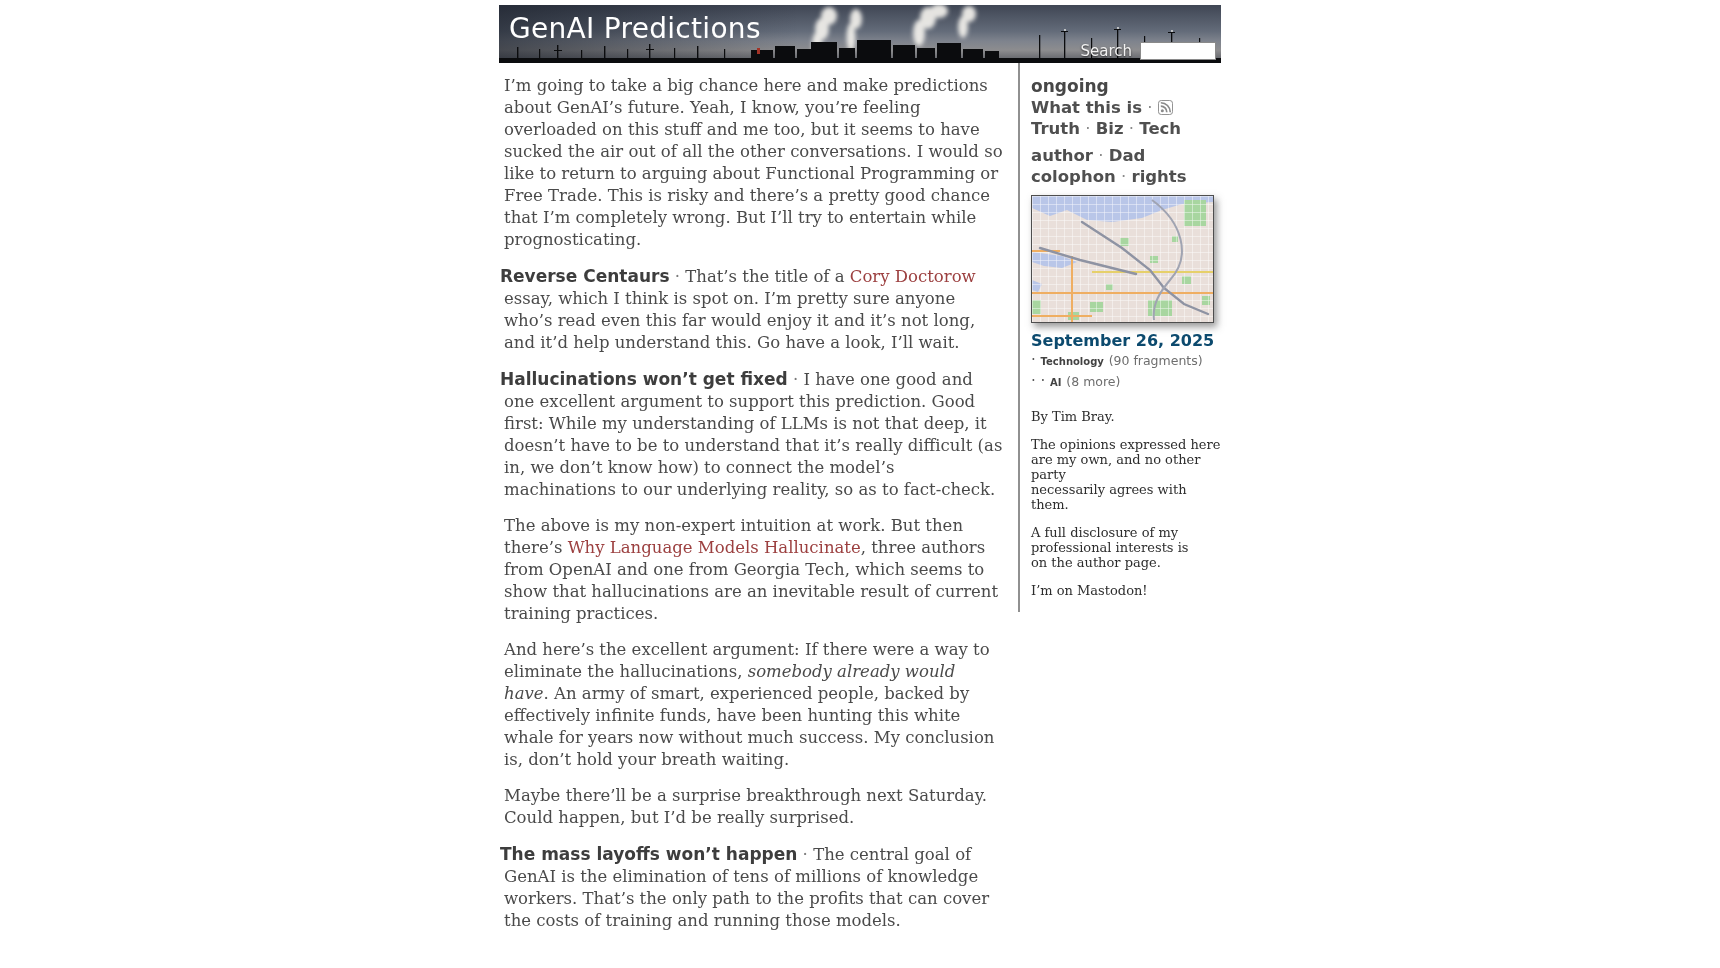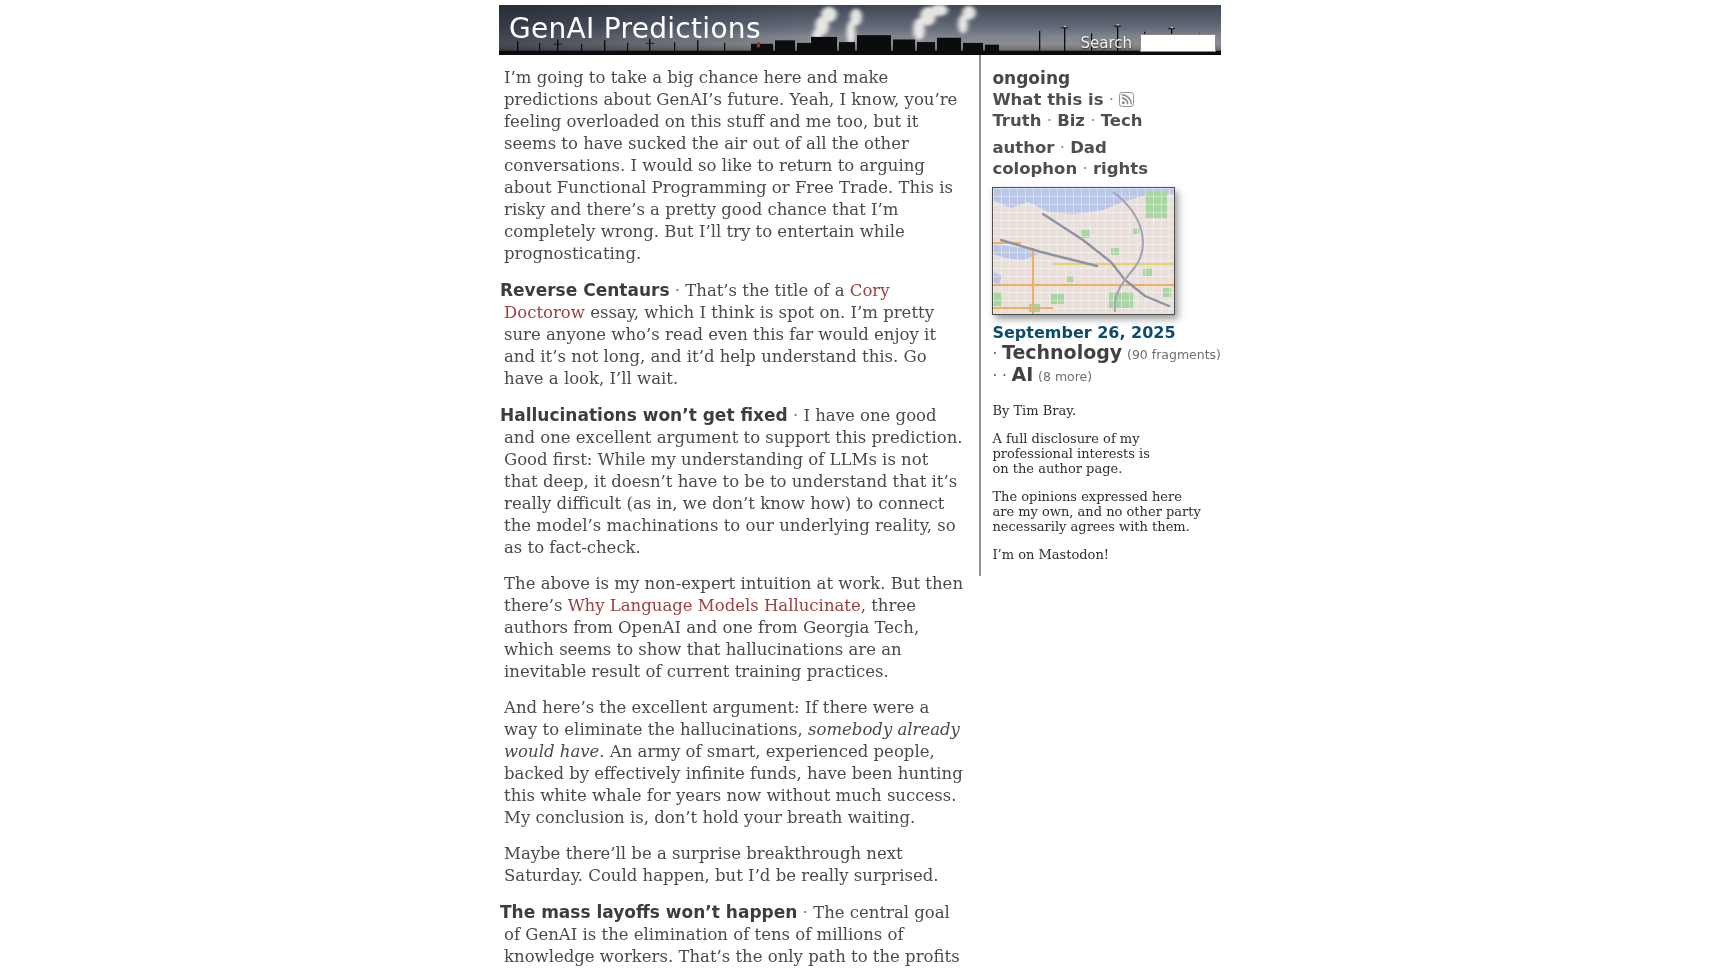--- a/index.html
+++ b/index.html
@@ -1,20 +1,20 @@
 <!DOCTYPE html>
 <html><head>
 <meta charset="utf-8">
 <style>
   html,body{margin:0;padding:0;}
   body{width:1720px;height:968px;overflow:hidden;background:#ffffff;font-family:"DejaVu Sans",sans-serif;}
   .page{width:722px;margin:0 auto;padding-top:5px;}
 
   
-  .banner{position:relative;height:50px;overflow:hidden;}
+  .banner{position:relative;height:58px;overflow:hidden;}
   .banner svg.bg{position:absolute;inset:0;width:100%;height:100%;display:block;}
   .banner-title{position:absolute;left:10px;top:9px;margin:0;font:400 28px/1.1 "DejaVu Sans",sans-serif;color:#ffffff;letter-spacing:.3px;}
   .search-label{position:absolute;right:89px;bottom:3px;font:400 15px "DejaVu Sans",sans-serif;color:#f2f2f2;text-shadow:0 1px 2px rgba(0,0,0,.7);}
   .search-input{position:absolute;right:5px;bottom:3px;width:76px;height:18px;border:1px solid #8a8a8a;background:#fff;padding:0 3px;font:13px "DejaVu Sans",sans-serif;box-sizing:border-box;}
 
   
   .cols{display:flex;align-items:flex-start;}
   .main{width:519px;box-sizing:border-box;padding:12px 14px 0 5px;
         font:16.5px/22px "DejaVu Serif",serif;color:#4a4a4a;}
   .para{margin:0 0 14px 0;}
@@ -35,21 +35,21 @@
   .nav-gap{margin-top:6px;}
   .rss{display:inline-block;width:15px;height:15px;vertical-align:-2px;cursor:pointer;}
   .rss svg{display:block;width:15px;height:15px;}
 
   .map-wrap{margin:8px 0 8px 0;width:181px;height:126px;border:1px solid #4e4e4e;
             box-shadow:3px 4px 7px rgba(70,70,70,.55);cursor:pointer;}
   .map-wrap svg{display:block;width:100%;height:100%;}
 
   .post-date{font:700 16px/20px "DejaVu Sans",sans-serif;color:#0c4a6e;margin-top:4px;}
   .cat-row{font:400 15px/19.5px "DejaVu Sans",sans-serif;color:#5a5a5a;white-space:nowrap;}
-  .cat-name{font-weight:700;font-size:19px;color:#424242;cursor:pointer;}
+  .cat-name{font-weight:700;font-size:10px;color:#424242;cursor:pointer;}
   .cat-count{font-size:12.5px;color:#6e6e6e;}
 
   .byline{margin-top:17px;font:13px/15px "DejaVu Serif",serif;color:#2d2d2d;}
   .side-note{margin-top:13px;font:13px/15px "DejaVu Serif",serif;color:#2d2d2d;white-space:pre-line;}
 </style>
 </head>
 <body>
 
 <div class="page">
 
@@ -219,22 +219,22 @@
         <span class="cat-name">Technology</span>
         <span class="cat-count">(90 fragments)</span>
       </div>
       <div class="cat-row">
         <span>· ·</span>
         <span class="cat-name">AI</span>
         <span class="cat-count">(8 more)</span>
       </div>
 
       <div class="byline">By Tim Bray.</div>
+      <div class="side-note">The opinions expressed here
+are my own, and no other party
+necessarily agrees with them.</div>
       <div class="side-note">A full disclosure of my
 professional interests is
 on the author page.</div>
-      <div class="side-note">The opinions expressed here
-are my own, and no other party
-necessarily agrees with them.</div>
       <div class="side-note">I’m on Mastodon!</div>
     </div>
   </div>
 </div>
 
 </body></html>

